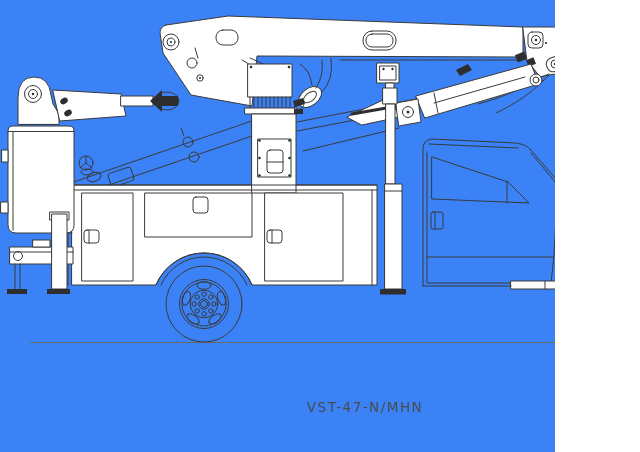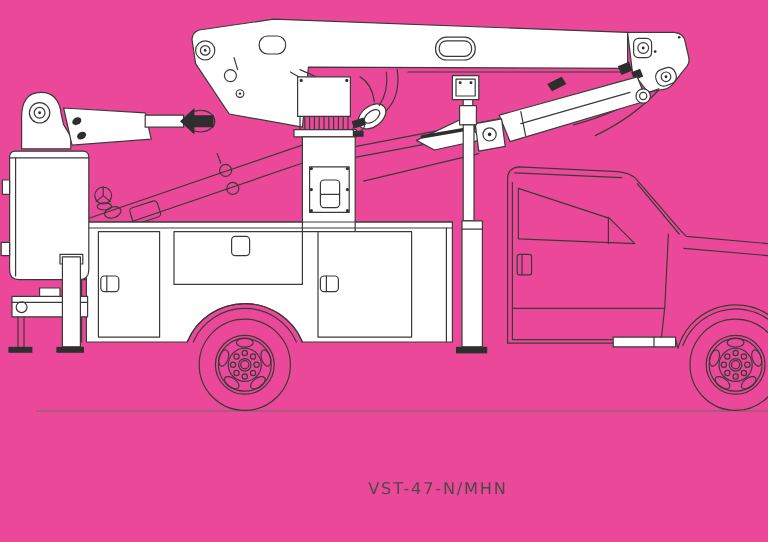--- a/index.html
+++ b/index.html
@@ -1,16 +1,16 @@
 <!DOCTYPE html>
 <html><head>
 <meta charset="utf-8">
 <style>
   html,body{margin:0;padding:0;background:#ffffff;}
-  .stage{position:relative;width:640px;height:452px;background:#ec4899;overflow:hidden;
+  .stage{position:relative;width:555px;height:452px;background:#3b82f6;overflow:hidden;
          font-family:"DejaVu Sans","Liberation Sans",sans-serif;}
   svg{display:block;}
   .ln{stroke:#3a3a3a;stroke-width:1;fill:none;stroke-linejoin:round;stroke-linecap:round;}
   .lnw{stroke:#3a3a3a;stroke-width:1;fill:#ffffff;stroke-linejoin:round;stroke-linecap:round;}
   .dk{fill:#2e2e2e;stroke:none;}
   .thick{stroke:#2e2e2e;stroke-width:3;fill:none;stroke-linecap:round;}
   .gnd{stroke:#6a6a6a;stroke-width:1;fill:none;}
   .model-label{letter-spacing:1.5px;font-size:13.5px;}
 </style>
 </head>

